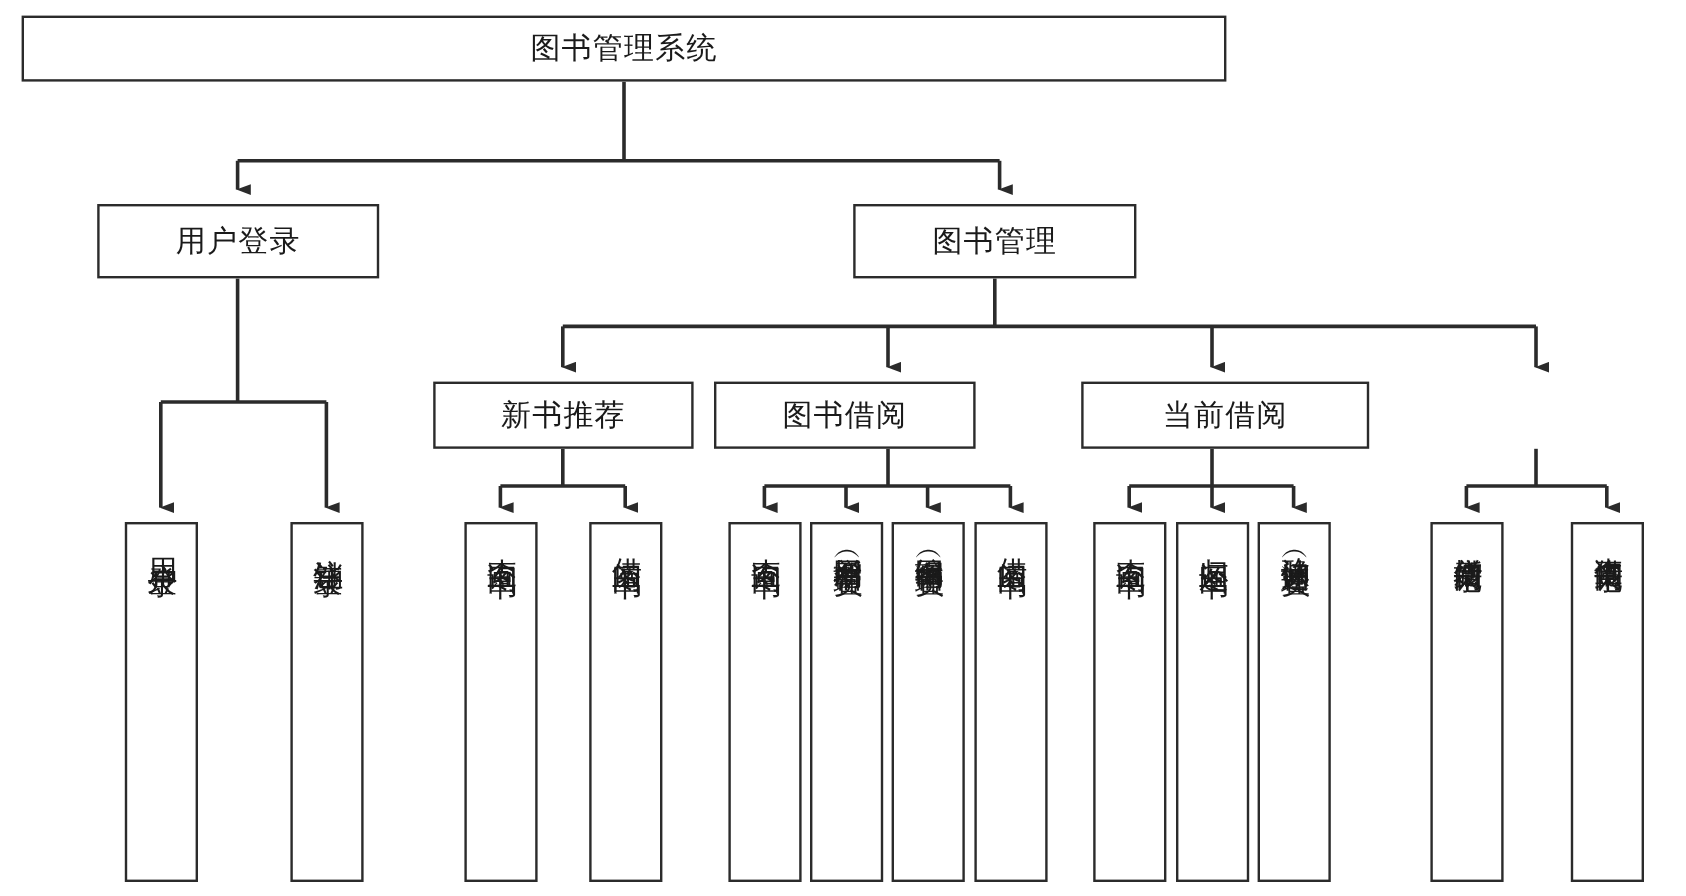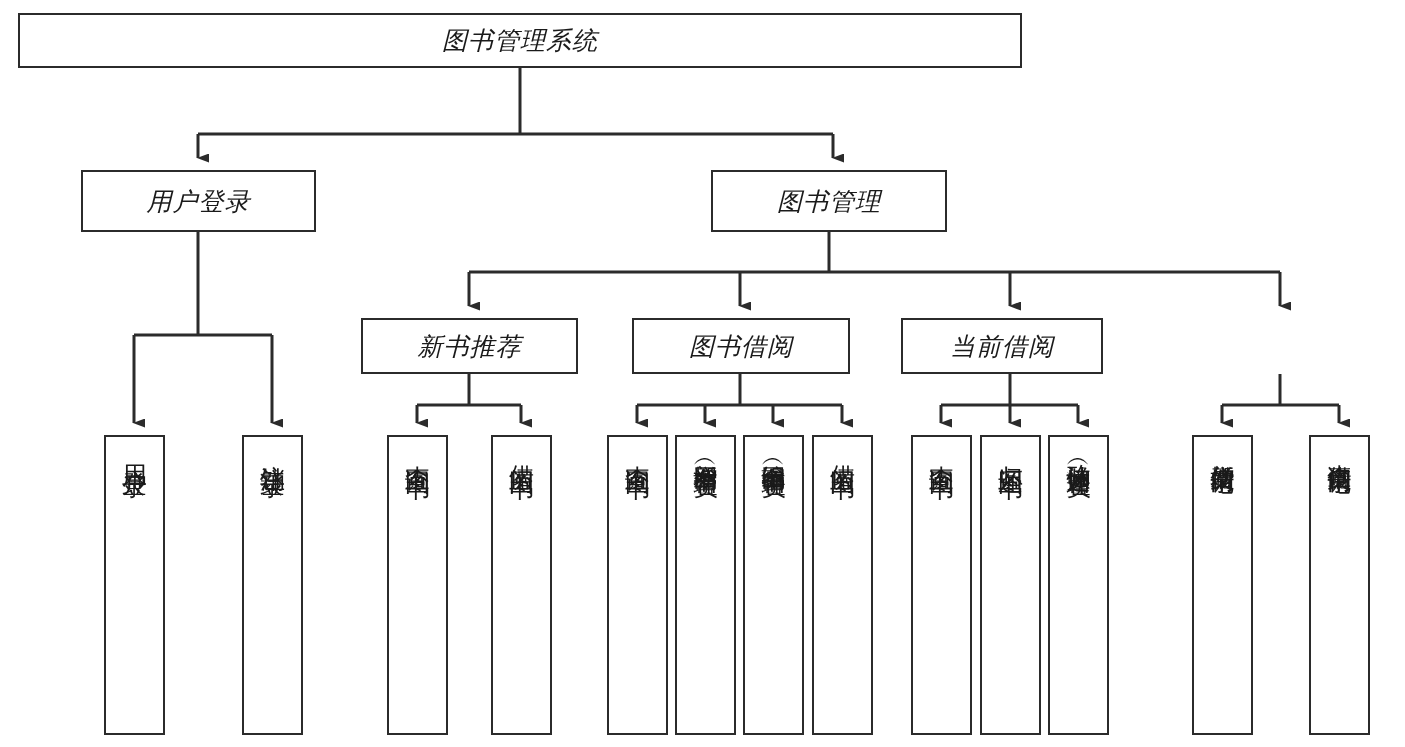--- a/index.html
+++ b/index.html
@@ -35,21 +35,20 @@
     display: flex;
     align-items: center;
     justify-content: center;
     color: #1a1a1a;
   }
   .node.horiz .node-label {
     font-size: 25px;
     line-height: 1.15;
     letter-spacing: 1px;
     white-space: nowrap;
-    font-style: italic;
   }
   .node.vert {
     align-items: flex-start;
     justify-content: center;
     padding-top: 8px;
   }
   .node.vert .node-label {
     writing-mode: vertical-rl;
     text-orientation: upright;
     font-size: 25px;
@@ -134,24 +133,24 @@
   <div class="node horiz" style="left:81px; top:170px; width:235px; height:62px;">
     <span class="node-label">用户登录</span>
   </div>
   <div class="node horiz" style="left:361px; top:318px; width:217px; height:56px;">
     <span class="node-label">新书推荐</span>
   </div>
 
   <div class="node horiz" style="left:711px; top:170px; width:236px; height:62px;">
     <span class="node-label">图书管理</span>
   </div>
-  <div class="node horiz" style="left:632px; top:318px; width:218px; height:56px;">
+  <div class="node horiz" style="left:595px; top:318px; width:218px; height:56px;">
     <span class="node-label">图书借阅</span>
   </div>
-  <div class="node horiz" style="left:901px; top:318px; width:202px; height:56px;">
+  <div class="node horiz" style="left:901px; top:318px; width:240px; height:56px;">
     <span class="node-label">当前借阅</span>
   </div>
 
   <div class="node vert" style="left:104px; top:435px; width:61px; height:300px;">
     <span class="node-label">用户登录</span>
   </div>
   <div class="node vert" style="left:242px; top:435px; width:61px; height:300px;">
     <span class="node-label">注销登录</span>
   </div>
 

